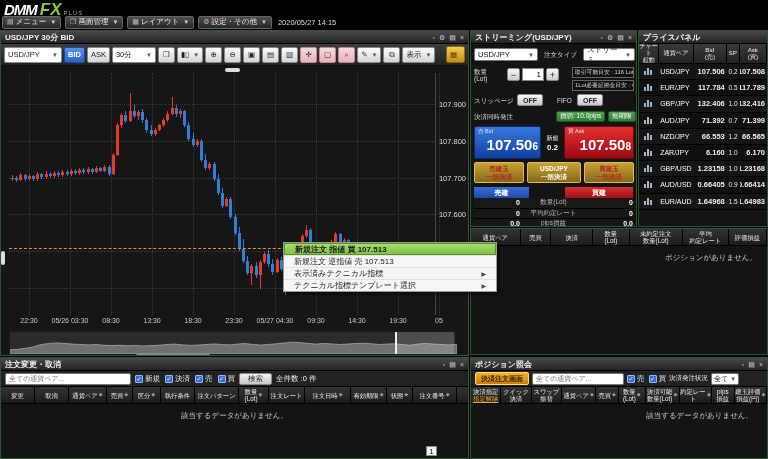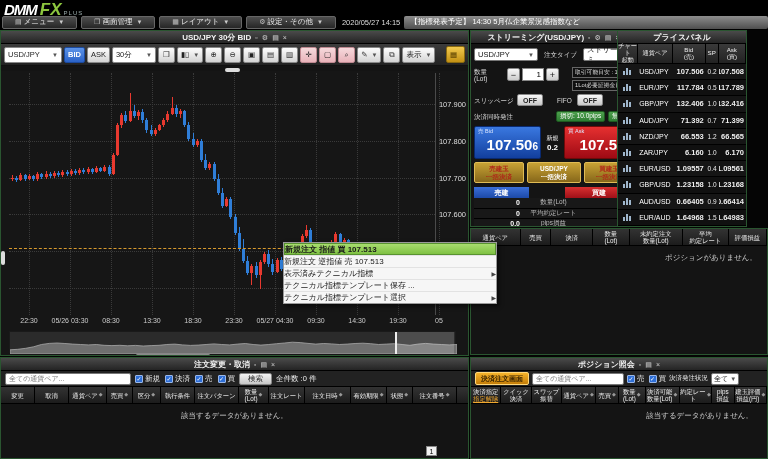--- a/index.html
+++ b/index.html
@@ -5,29 +5,29 @@
   html,body{margin:0;padding:0;background:#000;}
   *{box-sizing:border-box;font-family:"Liberation Sans","DejaVu Sans",sans-serif;}
   .screen{position:relative;width:768px;height:459px;overflow:hidden;background:#050505;}
   
   .topbar{position:absolute;left:0;top:0;width:768px;height:30px;background:#000;}
   .logo{position:absolute;left:4px;top:0;height:16px;display:flex;align-items:baseline;}
   .logo .dmm{color:#fff;font-weight:bold;font-style:italic;font-size:15px;letter-spacing:-1px;}
   .logo .fx{color:#8dc63f;font-weight:bold;font-style:italic;font-size:17px;margin-left:3px;}
   .logo .plus{color:#9aa;font-size:6px;margin-left:2px;letter-spacing:1px;}
   .menurow{position:absolute;left:2px;top:15px;right:0;height:14px;display:flex;align-items:center;gap:4px;}
-  .mbtn{height:13px;display:inline-flex;align-items:center;gap:2px;background:linear-gradient(#4e4e4e,#262626);border:1px solid #666;border-radius:2px;color:#eee;font-size:7.5px;padding:0 12px;white-space:nowrap;}
+  .mbtn{height:13px;display:inline-flex;align-items:center;gap:2px;background:linear-gradient(#4e4e4e,#262626);border:1px solid #666;border-radius:2px;color:#eee;font-size:7.5px;padding:0 4px;white-space:nowrap;}
   .mbtn .ic{font-size:7px;color:#bbb;}
   .caret{font-size:6px;color:#ccc;margin-left:2px;}
   .ticker{height:13px;display:inline-flex;align-items:center;background:linear-gradient(#f0d060,#d8ab25);color:#201400;font-size:7.5px;font-weight:bold;padding:0 5px;border:1px solid #a8841a;white-space:nowrap;}
   .clock{color:#ddd;font-size:7.5px;white-space:nowrap;margin-left:2px;}
   .announce{flex:1;height:13px;display:flex;align-items:center;background:linear-gradient(#8d8d8d,#4f4f4f);border-radius:2px;color:#fff;font-size:7.5px;padding:0 6px;white-space:nowrap;overflow:hidden;}
   
   .window{position:absolute;background:#141414;border:1px solid #2a5530;overflow:hidden;}
-  .titlebar{height:13px;display:flex;align-items:center;justify-content:center;background:linear-gradient(#4a4a4a,#242424);padding:0 4px;border-bottom:1px solid #000;}
+  .titlebar{height:13px;display:flex;align-items:center;justify-content:space-between;background:linear-gradient(#4a4a4a,#242424);padding:0 4px;border-bottom:1px solid #000;}
   .titlebar .ttl{color:#f2f2f2;font-size:8px;font-weight:bold;white-space:nowrap;}
   .wicon{font-size:7px;color:#ccc;margin-left:4px;line-height:1;}
   .controls{display:flex;align-items:center;}
   
   #chart-window{left:0;top:30px;width:469px;height:326px;}
   .toolbar{height:22px;display:flex;align-items:center;gap:2px;background:linear-gradient(#3c3c3c,#222);padding:0 3px;border-bottom:1px solid #111;}
   .btn{height:16px;display:inline-flex;align-items:center;gap:2px;background:linear-gradient(#fdfdfd,#d4d4d4);border:1px solid #888;border-radius:2px;color:#222;font-size:7.5px;padding:0 3px;white-space:nowrap;}
   .btn.icon{width:17px;justify-content:center;padding:0;}
   .btn.bid{background:linear-gradient(#5b93e8,#2a62c8);color:#fff;border-color:#1c4a9e;font-weight:bold;}
   .btn.pink{background:linear-gradient(#f6d9dc,#e9b3ba);border-color:#c08a92;}
@@ -42,21 +42,21 @@
   .wick{position:absolute;width:1px;}
   .candle{position:absolute;width:3px;}
   .up{background:#e8392f;} .dn{background:#2f7ed8;}
   .curline{position:absolute;left:8px;width:426px;height:0;border-top:1px dashed #d89a2e;z-index:3;}
   .navigator{position:absolute;left:8px;top:260px;width:447px;height:22px;background:#2b2b2b;border:1px solid #1a1a1a;}
   .nav-sel{position:absolute;left:385px;top:0;width:59px;height:22px;background:rgba(255,255,255,.16);border-left:2px solid #eee;}
   .hthumb{position:absolute;left:135px;top:283px;width:74px;height:3px;background:#8a8a8a;border-radius:2px;z-index:4;}
   .left-rail-handle{position:absolute;left:0px;top:180px;width:4px;height:14px;background:#ddd;border-radius:2px;z-index:4;}
   
   #context-menu{position:absolute;left:283px;top:242px;width:214px;background:#f6f6f6;border:1px solid #9a9a9a;box-shadow:2px 2px 4px rgba(0,0,0,.6);z-index:50;}
-  .cm-item{height:12px;display:flex;align-items:center;justify-content:space-between;padding:0 0;color:#1a1a1a;font-size:8px;border-top:1px solid #e2e2e2;white-space:nowrap;}
+  .cm-item{height:12px;display:flex;align-items:center;justify-content:space-between;padding:0 10px;color:#1a1a1a;font-size:8px;border-top:1px solid #e2e2e2;white-space:nowrap;}
   .cm-item:first-child{border-top:none;}
   .cm-item.hl{background:linear-gradient(#a8dd6e,#7fc143);border:1px solid #589230;font-weight:bold;}
   .cm-arrow{font-size:6px;color:#444;}
   
   #streaming-window{left:470px;top:30px;width:167px;height:197px;}
   .abs{position:absolute;}
   .lbl{color:#ddd;font-size:6.5px;white-space:pre-line;line-height:1.15;}
   .selbox{height:13px;display:inline-flex;align-items:center;justify-content:space-between;background:#fff;border:1px solid #777;border-radius:2px;color:#111;font-size:7.5px;padding:0 3px;}
   .stepbtn{width:13px;height:13px;display:inline-flex;align-items:center;justify-content:center;background:linear-gradient(#f8f8f8,#ccc);border:1px solid #888;border-radius:2px;color:#222;font-size:9px;}
   .qtyfield{width:22px;height:13px;background:#fff;border:1px solid #888;color:#000;font-size:8px;text-align:right;padding:0 2px;}
@@ -71,21 +71,21 @@
   .pxsm{font-size:10px;}
   .goldbtn{position:absolute;top:131px;height:21px;display:flex;align-items:center;justify-content:center;text-align:center;background:linear-gradient(#c8a235,#86671a);border:1px solid #e0bc55;border-radius:2px;font-size:6.5px;line-height:1.1;white-space:pre-line;font-weight:bold;color:#fff;}
   .goldbtn.side{color:#b02818;}
   .stbl{position:absolute;left:3px;right:3px;top:156px;bottom:2px;font-size:7px;}
   .sthead{display:flex;height:11px;}
   .sthead .sh{display:flex;align-items:center;justify-content:center;color:#fff;font-weight:bold;font-size:7px;}
   .strow{display:flex;height:10.5px;align-items:center;border-bottom:1px solid #000;background:#181818;}
   .strow .v{width:46px;text-align:right;color:#fff;font-weight:bold;}
   .strow .c{flex:1;text-align:center;color:#bbb;font-size:6.5px;}
   
-  #price-window{left:617px;top:30px;width:130px;height:197px;}
+  #price-window{left:638px;top:30px;width:130px;height:197px;}
   .phead{display:flex;height:20px;background:linear-gradient(#3a3a3a,#222);border-bottom:1px solid #000;}
   .phead .hc{display:flex;align-items:center;justify-content:center;text-align:center;color:#eee;font-size:6.2px;line-height:1.1;white-space:pre-line;border-right:1px solid #000;}
   .prow{display:flex;height:16.2px;align-items:center;border-bottom:1px solid #000;background:#101010;}
   .prow:nth-child(odd){background:#151515;}
   .prow .cell{display:flex;align-items:center;justify-content:flex-end;padding-right:2px;font-size:7.5px;color:#eee;overflow:hidden;}
   .prow .pair{justify-content:flex-start;padding-left:1px;font-size:7px;color:#fff;}
   .prow .num{font-weight:bold;}
   .c-white{color:#fff;} .c-red{color:#ff5347;} .c-blue{color:#52a8ff;}
   .mini-bars{display:inline-flex;align-items:flex-end;gap:1px;margin:0 auto;}
   .mini-bars i{display:block;width:2px;background:#9fb6cc;}
@@ -135,21 +135,20 @@
           <span class="ic">▦</span>
           <span>レイアウト</span>
           <span class="caret">▼</span>
         </span>
       <span class="mbtn">
           <span class="ic">⚙</span>
           <span>設定・その他</span>
           <span class="caret">▼</span>
         </span>
       <span class="clock">2020/05/27 14:15</span>
-      <span class="announce">【指標発表予定】 14:30  5月仏企業景況感指数など</span>
     </div>
   </div>
 
   <div class="window" id="chart-window">
     <div class="titlebar">
       <span class="ttl">USD/JPY 30分 BID</span>
       <span class="controls">
           <span class="wicon">▫</span>
           <span class="wicon">⚙</span>
           <span class="wicon">▤</span>
@@ -573,33 +572,20 @@
           <span class="cell num c-white" style="width: 30px;">6.170</span>
         </div>
         <div class="prow">
           <span class="cell" style="width: 22px; justify-content: center;">
             <span class="mini-bars">
               <i style="height: 4px;"></i>
               <i style="height: 7px;"></i>
               <i style="height: 5px;"></i>
             </span>
           </span>
-          <span class="cell pair" style="width: 38px;">EUR/USD</span>
-          <span class="cell num c-blue" style="width: 36px;">1.09557</span>
-          <span class="cell" style="width: 14px; font-size: 6.5px;">0.4</span>
-          <span class="cell num c-blue" style="width: 30px;">1.09561</span>
-        </div>
-        <div class="prow">
-          <span class="cell" style="width: 22px; justify-content: center;">
-            <span class="mini-bars">
-              <i style="height: 4px;"></i>
-              <i style="height: 7px;"></i>
-              <i style="height: 5px;"></i>
-            </span>
-          </span>
           <span class="cell pair" style="width: 38px;">GBP/USD</span>
           <span class="cell num c-blue" style="width: 36px;">1.23158</span>
           <span class="cell" style="width: 14px; font-size: 6.5px;">1.0</span>
           <span class="cell num c-blue" style="width: 30px;">1.23168</span>
         </div>
         <div class="prow">
           <span class="cell" style="width: 22px; justify-content: center;">
             <span class="mini-bars">
               <i style="height: 4px;"></i>
               <i style="height: 7px;"></i>
@@ -749,20 +735,17 @@
         <span>新規注文 指値 買 107.513</span>
       </div>
       <div class="cm-item">
         <span>新規注文 逆指値 売 107.513</span>
       </div>
       <div class="cm-item">
         <span>表示済みテクニカル指標</span>
         <span class="cm-arrow">▶</span>
       </div>
       <div class="cm-item">
-        <span>テクニカル指標テンプレート保存 ...</span>
-      </div>
-      <div class="cm-item">
         <span>テクニカル指標テンプレート選択</span>
         <span class="cm-arrow">▶</span>
       </div>
     </div>
 </div>
 
 </body></html>

